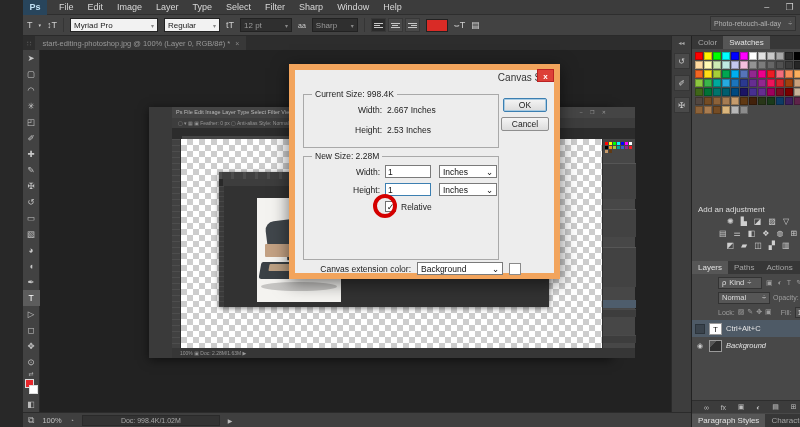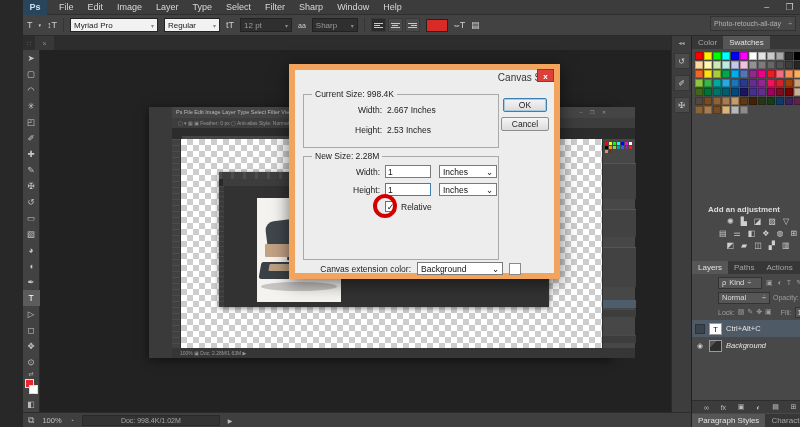--- a/index.html
+++ b/index.html
@@ -109,21 +109,21 @@
   
   .panels{left:668px;top:36px;width:132px;height:391px;background:#484848;border-left:1px solid #222;font-size:8px;color:#ccc;}
   .ptabs{position:absolute;left:0;width:132px;height:13px;background:#373737;display:flex;}
   .ptab{padding:0 6px;line-height:13px;font-size:8px;color:#a5a5a5;white-space:nowrap;}
   .ptab.active{background:#565656;color:#e2e2e2;}
   .pmenu{position:absolute;right:3px;font-size:6px;color:#aaa;line-height:13px;}
   .swatch-grid{position:absolute;left:3px;top:16px;width:119px;display:flex;flex-wrap:wrap;gap:1px;}
   .swatch-grid span{width:8px;height:8px;display:block;border:1px solid rgba(0,0,0,.25);}
   .panel-foot{position:absolute;right:4px;top:138px;display:flex;gap:6px;}
   .panel-foot span{font-size:8px;color:#b5b5b5;}
-  .adj-sub{position:absolute;left:16px;top:169px;font-size:8px;font-weight:bold;color:#ddd;}
+  .adj-sub{position:absolute;left:6px;top:169px;font-size:8px;font-weight:normal;color:#ddd;}
   .adj-row{position:absolute;left:0;width:132px;display:flex;justify-content:center;gap:7px;}
   .adj-row span{font-size:8px;color:#cfcfcf;}
   .lr-select{background:#565656;border:1px solid #333;height:12px;display:flex;align-items:center;padding:0 3px;gap:3px;font-size:7.5px;color:#ddd;}
   .tiny{font-size:7px;color:#9e9e9e;}
   .valbox{background:#565656;border:1px solid #333;height:11px;line-height:10px;padding:0 2px;font-size:7px;color:#ddd;}
   .layer-row{position:absolute;left:0;width:132px;height:17px;display:flex;align-items:center;gap:4px;padding:0 3px;}
   .layer-row.selected{background:#4e5a66;}
   .eye{font-size:7px;color:#ccc;width:10px;text-align:center;}
   .lthumb{width:13px;height:12px;background:#fff;border:1px solid #9a9a9a;font-size:8px;color:#111;text-align:center;line-height:12px;}
   .lthumb.imgthumb{background:#2e2e2e;background-image:linear-gradient(135deg,#555 30%,#2e2e2e 30%);}
@@ -215,20 +215,21 @@
 
   <div class="workspace">
     <span>Photo-retouch-all-day</span>
     <span>÷</span>
   </div>
 
   <div class="abs tabbar">
     <span class="tab-dots">∷</span>
     <div style="display:flex">
       <div class="doc-tab">
+          <span>start-editing-photoshop.jpg @ 100% (Layer 0, RGB/8#) *</span>
           <span class="tab-close">×</span>
         </div>
     </div>
   </div>
 
   <div class="abs toolbar">
     <div style="display:flex;flex-direction:column">
       <div class="tool">➤</div>
         <div class="tool">▢</div>
         <div class="tool">◠</div>

